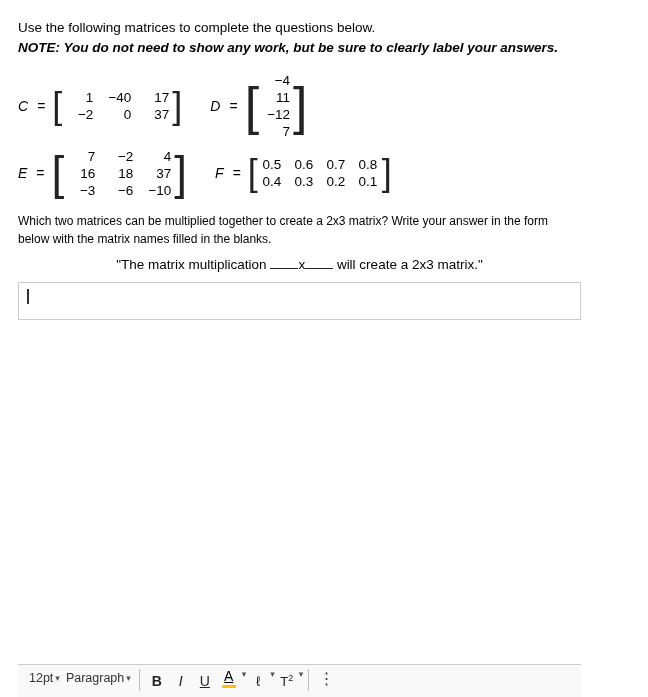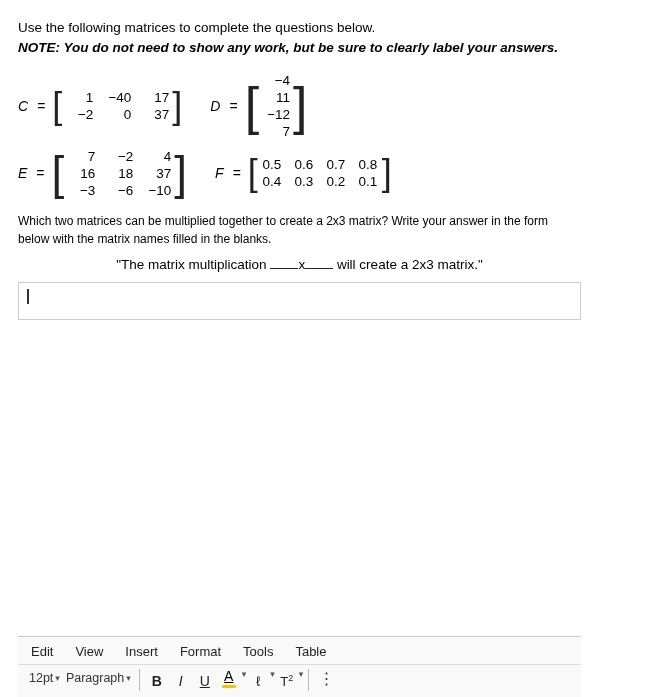--- a/index.html
+++ b/index.html
@@ -342,28 +342,20 @@
       <span>"The matrix multiplication </span><span class="blank"></span><span>x</span><span class="blank"></span><span> will create a 2x3 matrix."</span>
     </div>
   </div>
 
 
   <div class="answer-area">
     <span class="answer-cursor"></span>
   </div>
 
   <div class="toolbar-area">
-    <div class="menu-bar">
-      <span class="menu-item">Edit</span>
-      <span class="menu-item">View</span>
-      <span class="menu-item">Insert</span>
-      <span class="menu-item">Format</span>
-      <span class="menu-item">Tools</span>
-      <span class="menu-item">Table</span>
-    </div>
     <div class="formatting-bar">
 
       <div class="fmt-select">
         <span>12pt</span>
         <span class="chevron-sm">▾</span>
       </div>
 
       <div class="fmt-select">
         <span>Paragraph</span>
         <span class="chevron-sm">▾</span>

